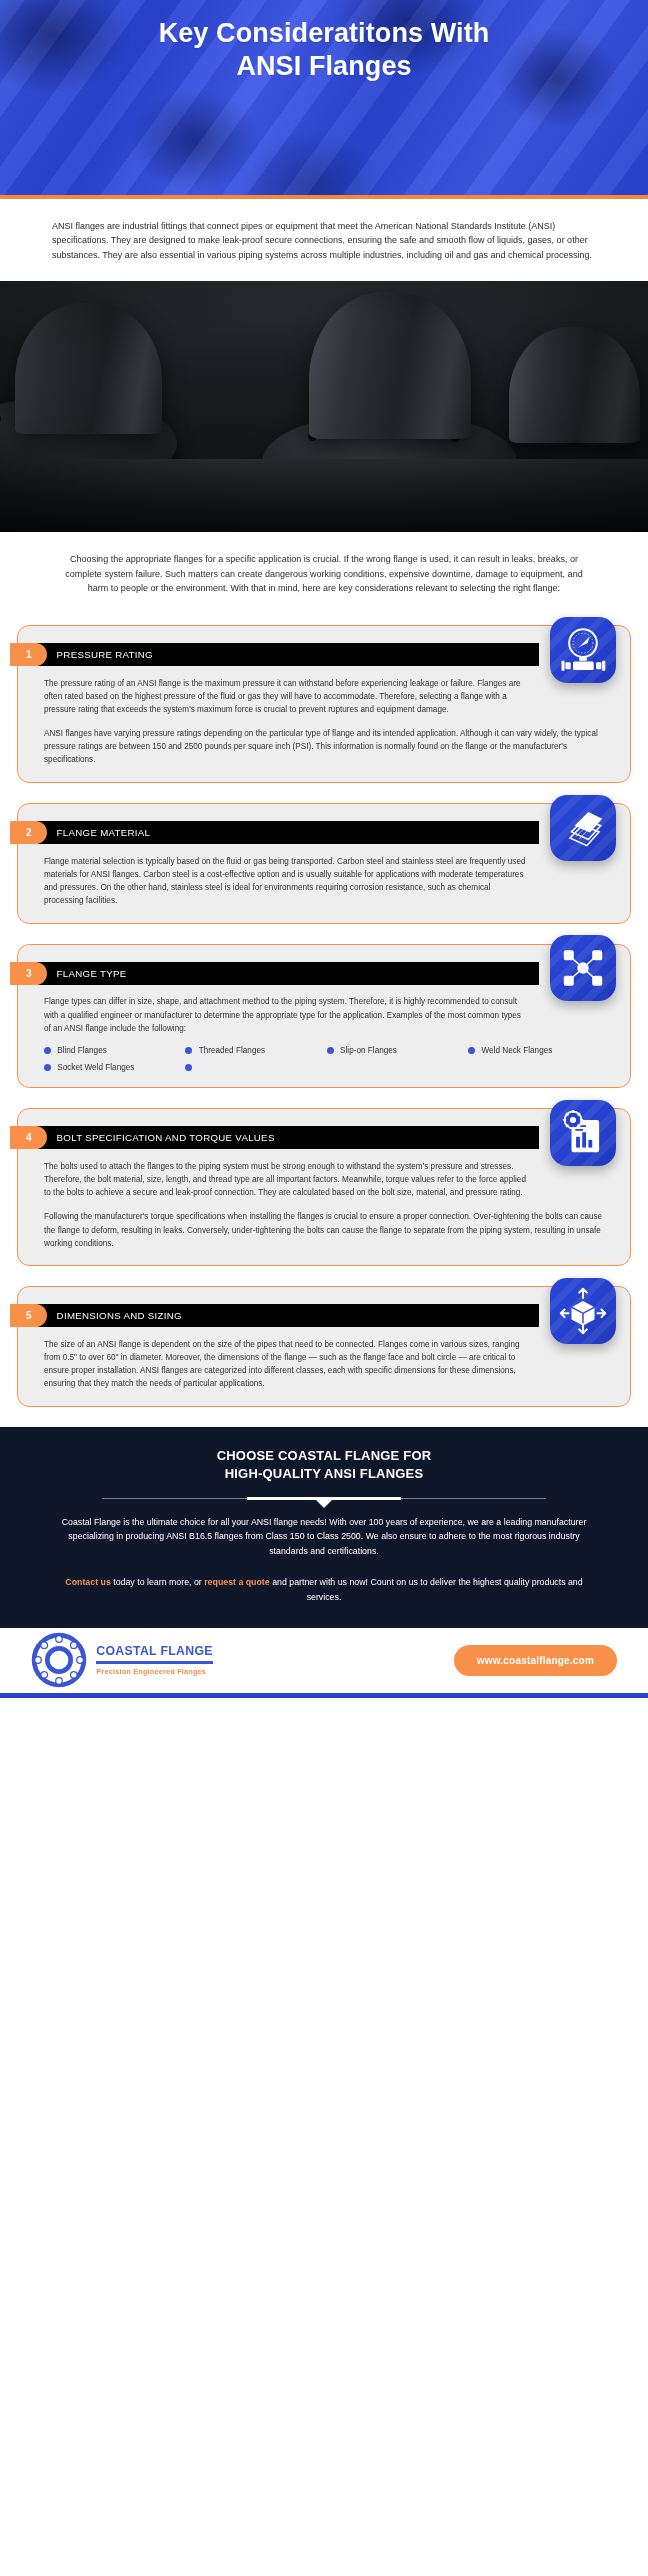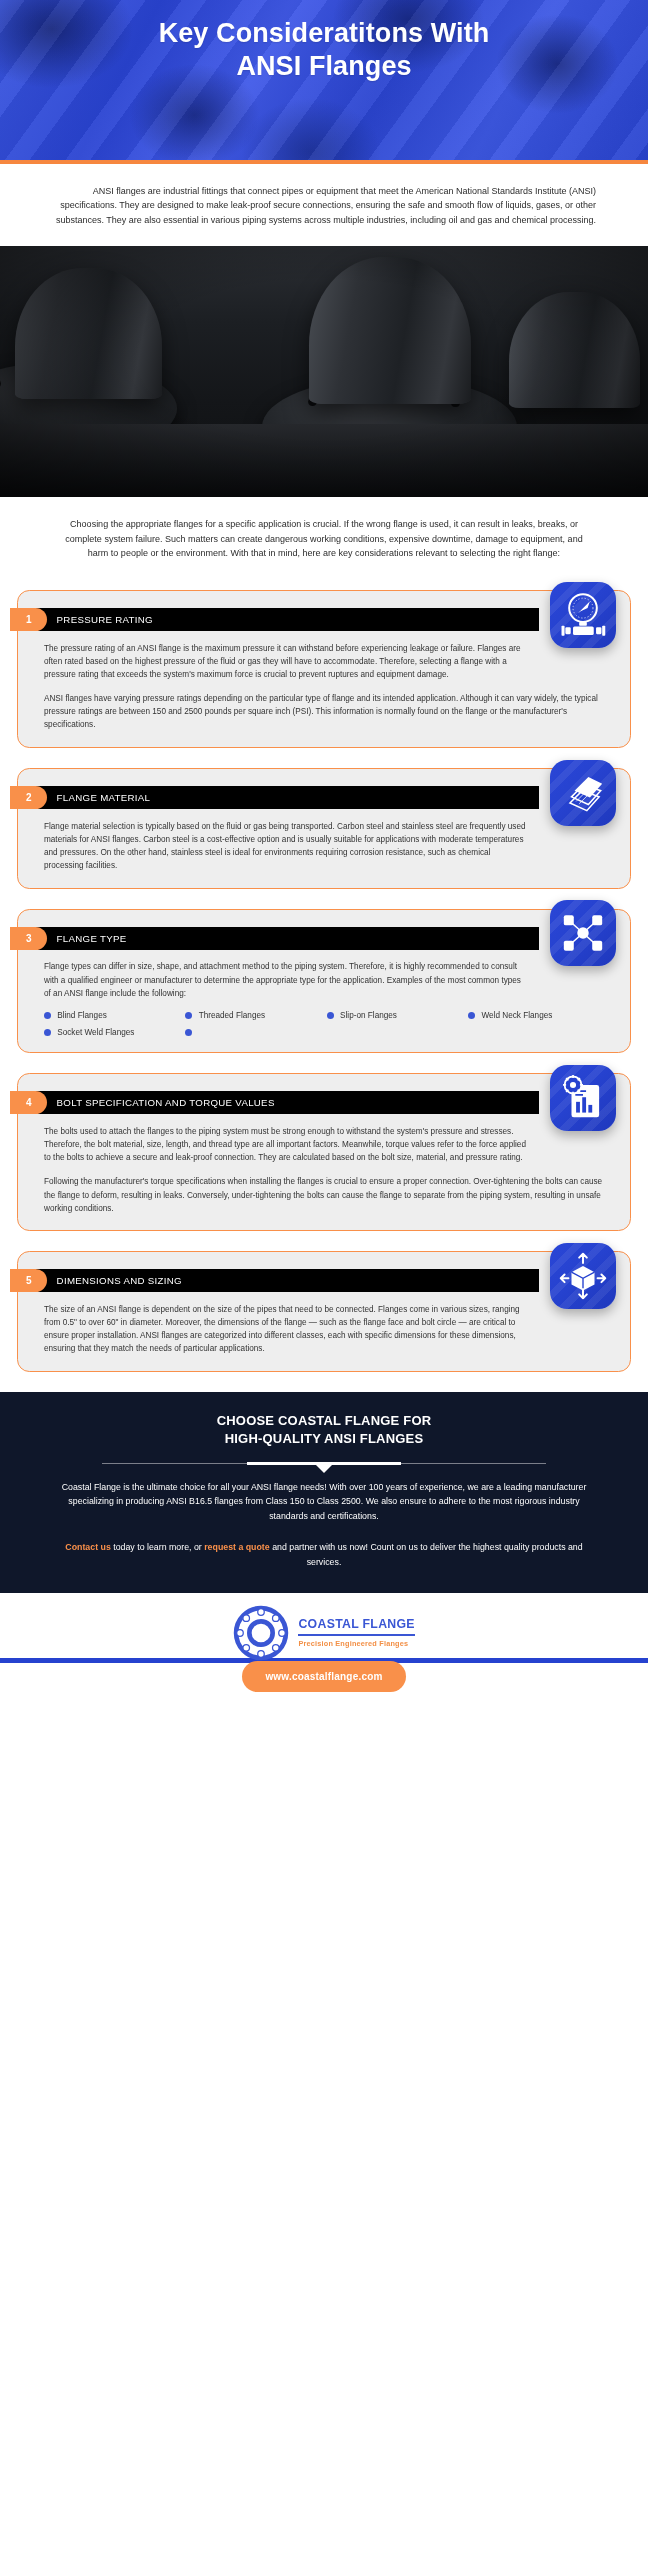--- a/index.html
+++ b/index.html
@@ -13,21 +13,21 @@
     height: 2576px;
     position: relative;
     overflow: hidden;
     background: #ffffff;
   }
 
   
   .header {
     position: relative;
     width: 648px;
-    height: 160px;
+    height: 195px;
     background: #2642cf;
     overflow: hidden;
   }
   .header-photo {
     position: absolute;
     inset: 0;
     background:
       radial-gradient(ellipse 116px 85px at 8% 18%, rgba(18,32,110,.85), rgba(18,32,110,0) 70%),
       radial-gradient(ellipse 93px 73px at 30% 72%, rgba(18,32,110,.7), rgba(18,32,110,0) 70%),
       radial-gradient(ellipse 108px 77px at 63% 12%, rgba(20,36,120,.8), rgba(20,36,120,0) 70%),
@@ -52,21 +52,21 @@
     font-weight: bold;
     padding: 17px 31px 0;
     letter-spacing: 0.1px;
     text-shadow: 0 0.8px 1.5px rgba(0,0,0,.12);
   }
   .orange-rule { width: 648px; height: 3.9px; background: #f6873f; }
 
   
   .intro {
     padding: 20px 52px 18.5px;
-    text-align: right;
+    text-align: left;
     font-size: 9px;
     line-height: 1.62;
     color: #2c2c2c;
   }
 
   
   .banner-photo {
     position: relative;
     width: 648px;
     height: 251px;
@@ -239,21 +239,20 @@
   .cta p { font-size: 8.8px; line-height: 1.66; }
   .cta p.second { margin-top: 17px; }
   .cta a { color:#f9904a; font-weight:bold; text-decoration:none; }
 
   
   .footer {
     height: 65px;
     display:flex; align-items:center; justify-content:space-between;
     padding: 12px 31px;
     background:#ffffff;
-    flex-direction:column;
   }
   .brand { display:flex; align-items:center; gap:9.3px; }
   .brand-text .name {
     font-size: 12.3px; font-weight: bold; color:#3a56d4; letter-spacing:0.3px;
   }
   .brand-text .bar { height:2.3px; background:#3a56d4; margin:3.1px 0 3.1px; width:100%; }
   .brand-text .tag { font-size:7.3px; font-weight:bold; color:#f28f46; letter-spacing:0.2px; }
   .url-btn {
     background:#f9904a; color:#ffffff;
     font-size:10px; font-weight:bold;

